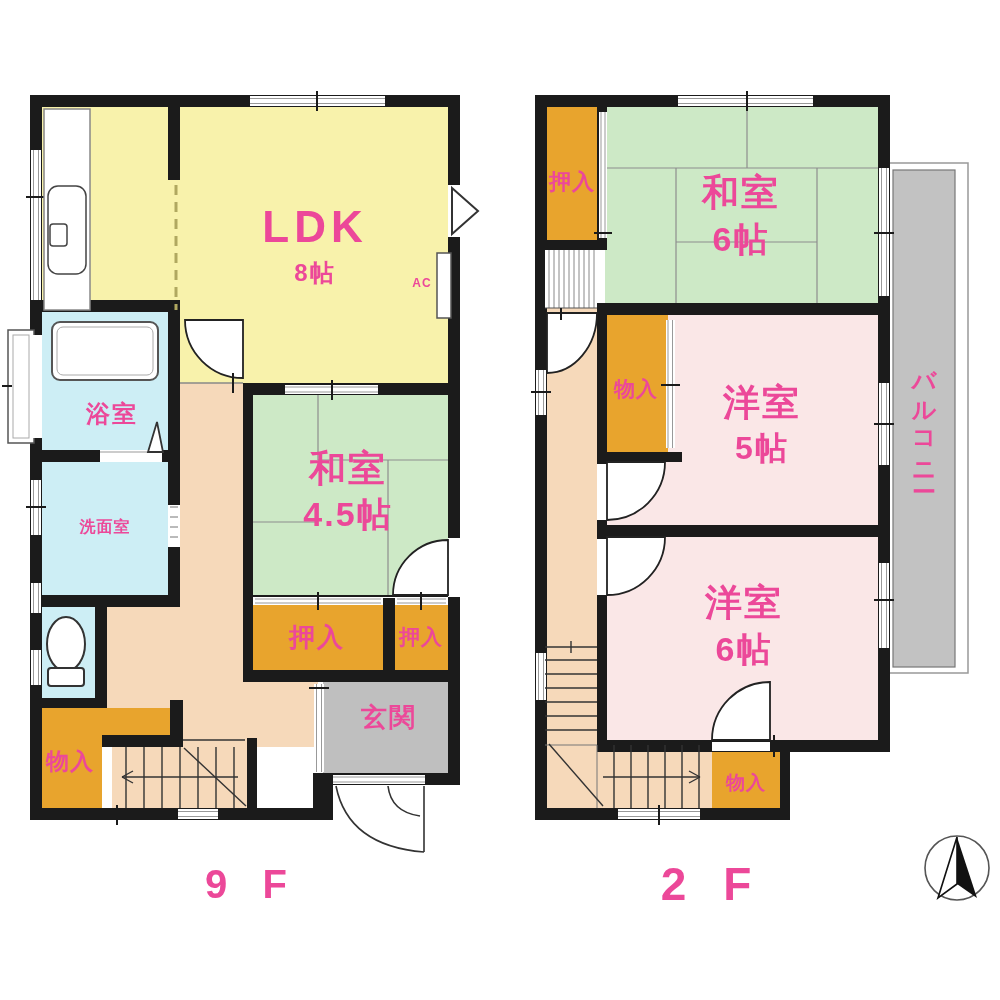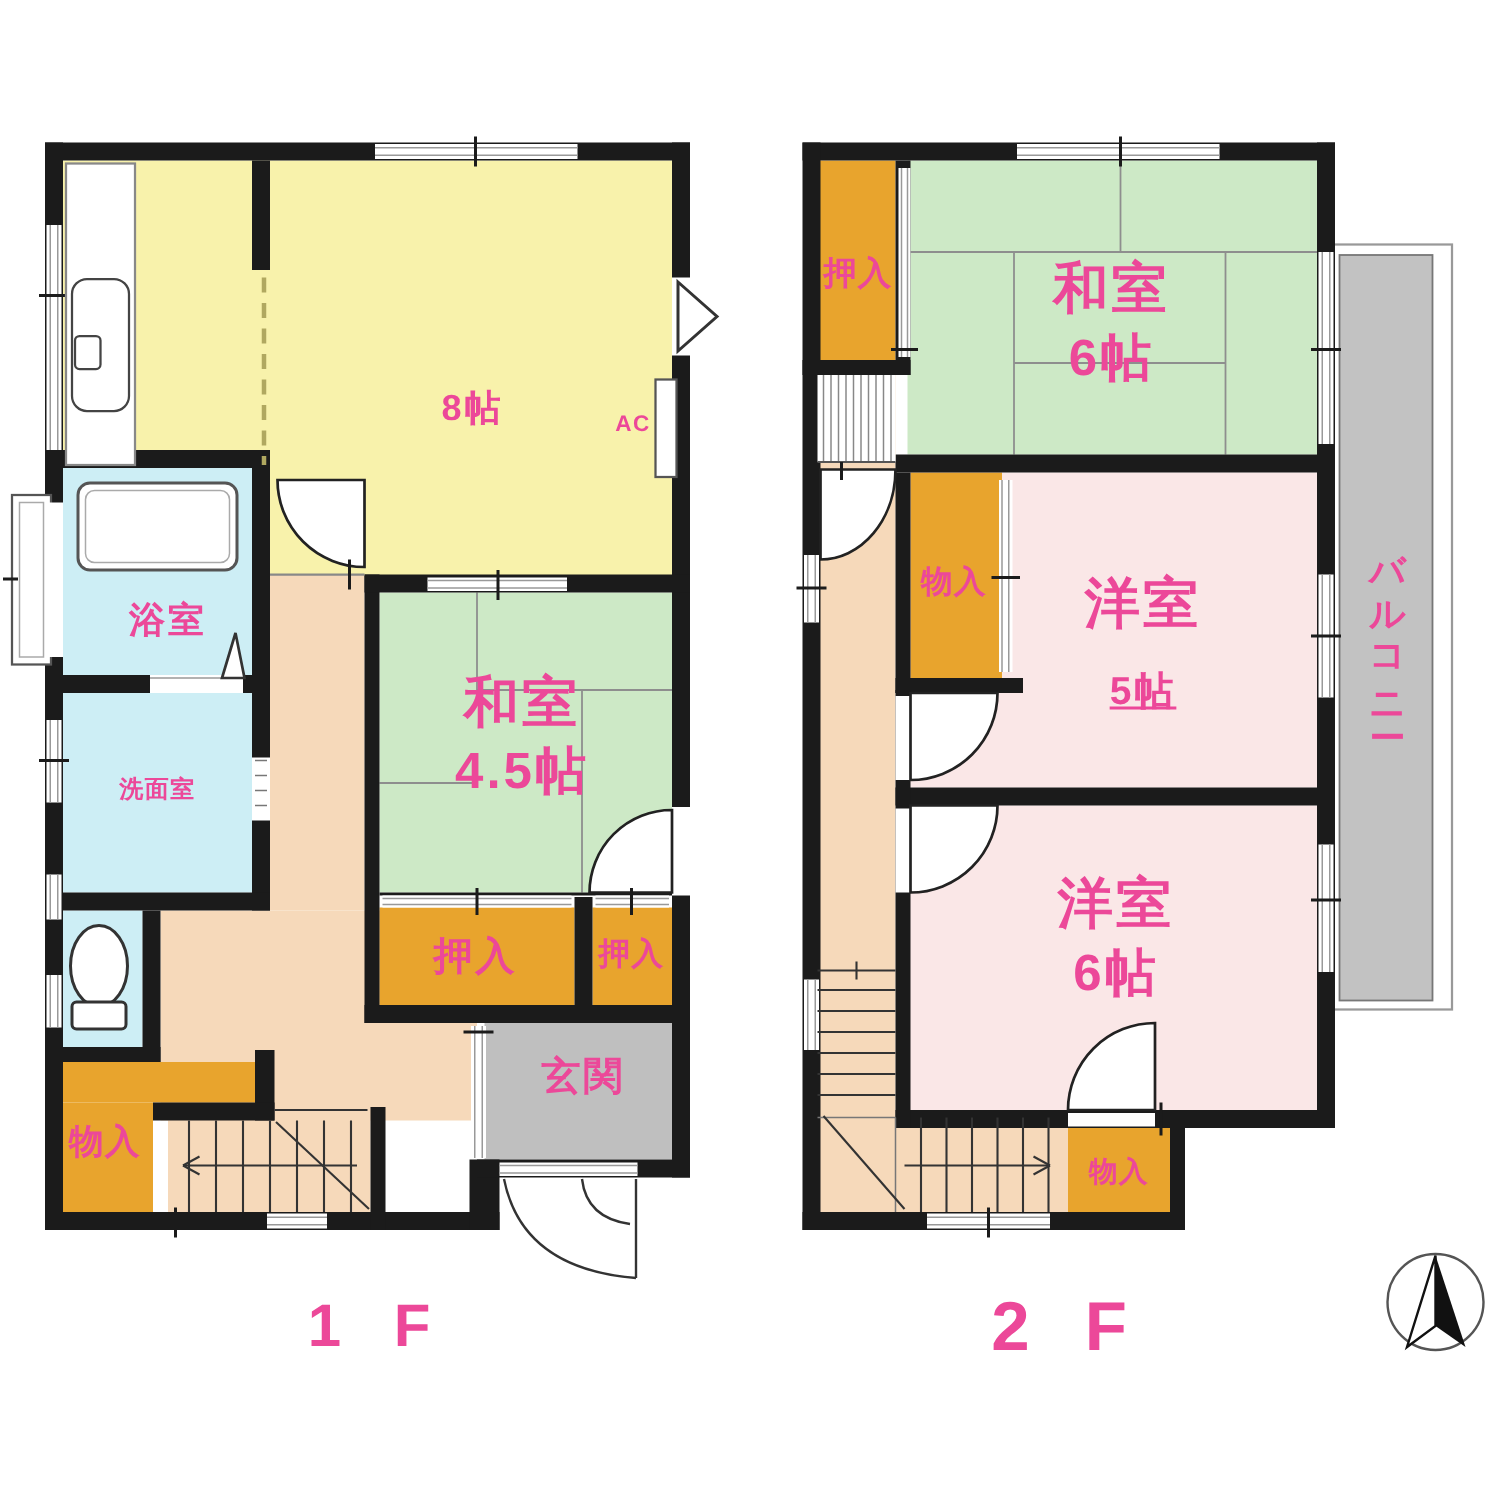--- a/index.html
+++ b/index.html
@@ -335,37 +335,38 @@
     </g>
   </g>
 
   <g>
     <circle cx="957" cy="868" r="32" fill="none" stroke="#555" stroke-width="1.6"></circle>
     <polygon points="957,837 977,898 957,884" fill="#111"></polygon>
     <polygon points="957,837 938,898 957,884" fill="#fff" stroke="#111" stroke-width="1.6"></polygon>
   </g>
 </svg>
 
+  <div class="lbl" style="left:315px;top:227px;font-size:44px;letter-spacing:5px;">LDK</div>
   <div class="lbl" style="left:315px;top:273px;font-size:24px;">8帖</div>
-  <div class="lbl small" style="left:422px;top:283px;font-size:15px;">AC</div>
+  <div class="lbl small" style="left:422px;top:283px;font-size:12px;">AC</div>
   <div class="lbl" style="left:112px;top:414px;font-size:24px;text-align:center;">浴室</div>
   <div class="lbl small" style="left:105px;top:527px;font-size:16px;">洗面室</div>
   <div class="lbl" style="left:348px;top:468px;font-size:37px;">和室</div>
   <div class="lbl" style="left:348px;top:514px;font-size:34px;">4.5帖</div>
   <div class="lbl" style="left:317px;top:637px;font-size:26px;">押入</div>
   <div class="lbl small" style="left:421px;top:636px;font-size:21px;">押入</div>
   <div class="lbl small" style="left:70px;top:761px;font-size:23px;">物入</div>
   <div class="lbl" style="left:389px;top:717px;font-size:26px;">玄関</div>
 
   <div class="lbl small" style="left:572px;top:182px;font-size:22px;">押入</div>
   <div class="lbl" style="left:741px;top:192px;font-size:37px;">和室</div>
   <div class="lbl" style="left:741px;top:239px;font-size:34px;">6帖</div>
   <div class="lbl small" style="left:636px;top:388px;font-size:21px;">物入</div>
   <div class="lbl" style="left:762px;top:402px;font-size:37px;">洋室</div>
-  <div class="lbl" style="left:762px;top:460px;font-size:26px;text-decoration:underline;">5帖</div>
+  <div class="lbl" style="left:762px;top:448px;font-size:32px;">5帖</div>
   <div class="lbl" style="left:744px;top:602px;font-size:37px;">洋室</div>
   <div class="lbl" style="left:744px;top:649px;font-size:34px;">6帖</div>
   <div class="lbl small" style="left:746px;top:782px;font-size:19px;">物入</div>
   <div class="lbl vert" style="left:924px;top:418px;font-size:24px;">バルコニー</div>
 
-  <div class="lbl floorlabel" style="left:252px;top:884px;font-size:40px;">1 F</div>
+  <div class="lbl floorlabel" style="left:252px;top:884px;font-size:40px;">9 F</div>
   <div class="lbl floorlabel" style="left:712px;top:884px;font-size:46px;">2 F</div>
 </div>
 
 </body></html>

